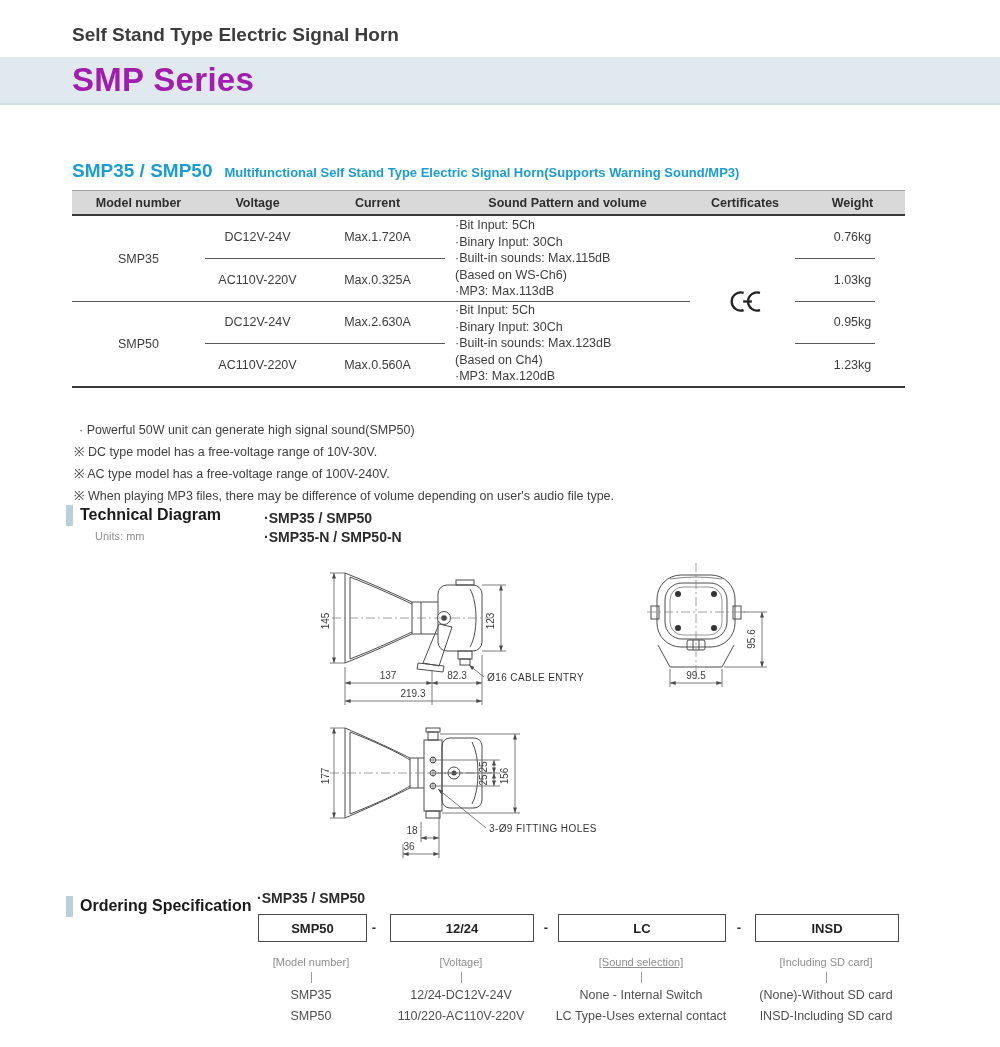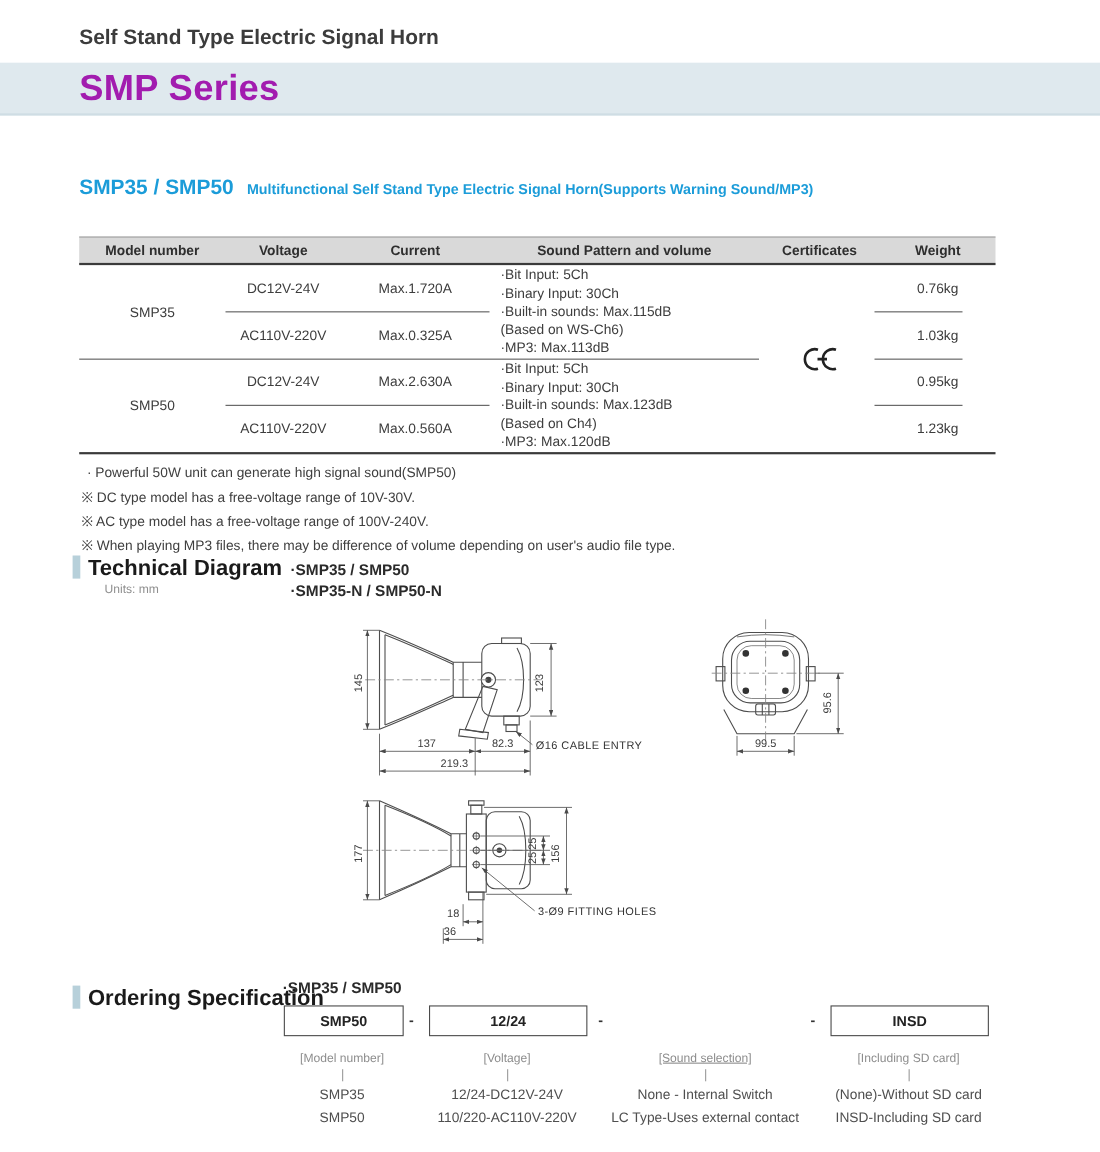--- a/index.html
+++ b/index.html
@@ -11,21 +11,21 @@
   .series-band{position:absolute;left:0;top:57px;width:1000px;height:46px;background:#dfe9ee;
                border-bottom:2px solid #cfdde4;}
   .series-title{position:absolute;left:72px;top:4px;font-size:33px;font-weight:bold;color:#a21caf;letter-spacing:0.3px;}
 
   
   .spec-heading{position:absolute;left:72px;top:160px;width:860px;white-space:nowrap;}
   .spec-models{font-size:19px;font-weight:bold;color:#1b9cd9;}
   .spec-desc{font-size:13px;font-weight:bold;color:#1b9cd9;margin-left:12px;}
 
   
-  .spec-table{position:absolute;left:72px;top:190px;width:833px;margin-top:25px;}
+  .spec-table{position:absolute;left:72px;top:190px;width:833px;}
   .thead{display:grid;grid-template-columns:133px 105px 135px 245px 110px 105px;height:23px;
          background:#d9d9d9;border-top:1px solid #a0a0a0;border-bottom:2px solid #3a3a3a;
          align-items:center;text-align:center;font-size:12.5px;font-weight:bold;color:#2e2e2e;}
   .tbody{position:relative;height:170px;border-bottom:2px solid #3a3a3a;font-size:12.5px;}
   .cell{position:absolute;display:flex;align-items:center;justify-content:center;text-align:center;}
   .c1{left:0;width:133px;}  .c2{left:133px;width:105px;} .c3{left:238px;width:135px;}
   .c4{left:373px;width:245px;} .c5{left:618px;width:110px;} .c6{left:728px;width:105px;}
   .r1{top:0;height:42px;} .r2{top:42px;height:43px;} .r3{top:85px;height:42px;} .r4{top:127px;height:43px;}
   .g1{top:0;height:85px;} .g2{top:85px;height:85px;} .gall{top:0;height:170px;}
   .sound{flex-direction:column;align-items:flex-start;justify-content:center;text-align:left;
@@ -38,21 +38,21 @@
   .div-w3{top:127px;left:723px;width:80px;}
   .div-group{top:85px;left:0;width:618px;}
 
   
   .notes{position:absolute;left:74px;top:391px;font-size:12.5px;color:#3f3f3f;}
   .notes div{margin-bottom:8px;line-height:14px;}
   .notes .first{padding-left:5px;margin-top:32px;}
 
   
   .accent-bar{position:absolute;width:7px;height:21px;background:#b7d0da;}
-  .sec-title{position:absolute;font-size:20px;font-weight:bold;color:#1a1a1a;}
+  .sec-title{position:absolute;font-size:16px;font-weight:bold;color:#1a1a1a;}
   .units{position:absolute;left:95px;top:530px;font-size:11px;color:#8f8f8f;}
   .tech-models{position:absolute;left:264px;top:509px;font-size:14px;font-weight:bold;color:#2a2a2a;line-height:19px;}
 
   .diagram{position:absolute;}
   svg text{font-family:"Liberation Sans",sans-serif;}
   .dimtxt{font-size:10px;fill:#3c3c3c;}
   .lbltxt{font-size:10px;fill:#333;letter-spacing:0.4px;}
 
   
   .ord-sub{position:absolute;left:257px;top:890px;font-size:14px;font-weight:bold;color:#2a2a2a;}
@@ -282,20 +282,21 @@
   </svg>
 
   <div class="accent-bar" style="left:66px;top:896px;"></div>
   <div class="sec-title" style="left:80px;top:897px;">Ordering Specification</div>
   <div class="ord-sub">·SMP35 / SMP50</div>
 
   <div class="ord-box" style="left:258px;width:107px;">SMP50</div>
   <div class="ord-dash" style="left:366px;">-</div>
   <div class="ord-box" style="left:390px;width:142px;">12/24</div>
   <div class="ord-dash" style="left:538px;">-</div>
+  <div class="ord-box" style="left:558px;width:166px;">LC</div>
   <div class="ord-dash" style="left:731px;">-</div>
   <div class="ord-box" style="left:755px;width:142px;">INSD</div>
 
   <div class="ord-col ord-label" style="left:201px;">[Model number]</div>
   <div class="ord-col ord-label" style="left:351px;">[Voltage]</div>
   <div class="ord-col ord-label" style="left:531px;text-decoration:underline;">[Sound selection]</div>
   <div class="ord-col ord-label" style="left:716px;">[Including SD card]</div>
 
   <div class="ord-tick" style="left:311px;"></div>
   <div class="ord-tick" style="left:461px;"></div>

